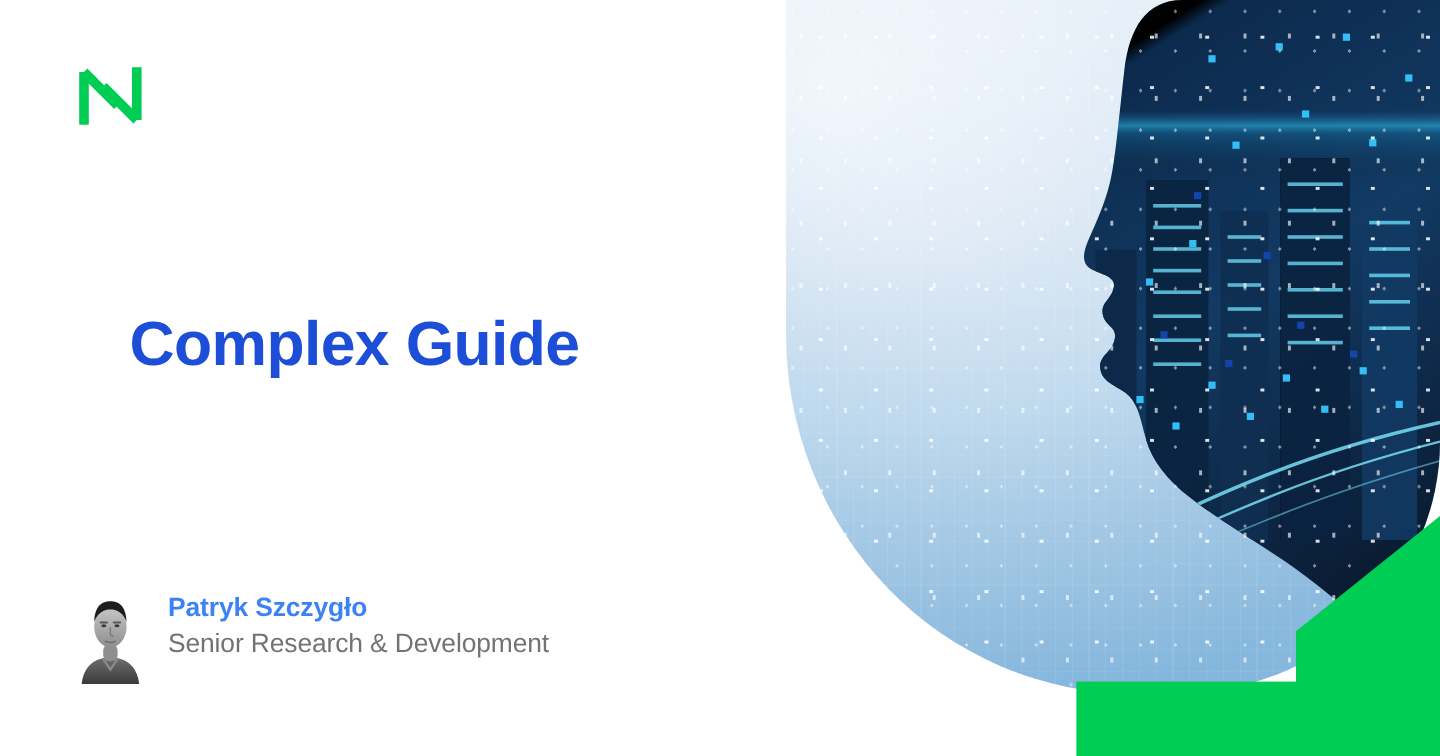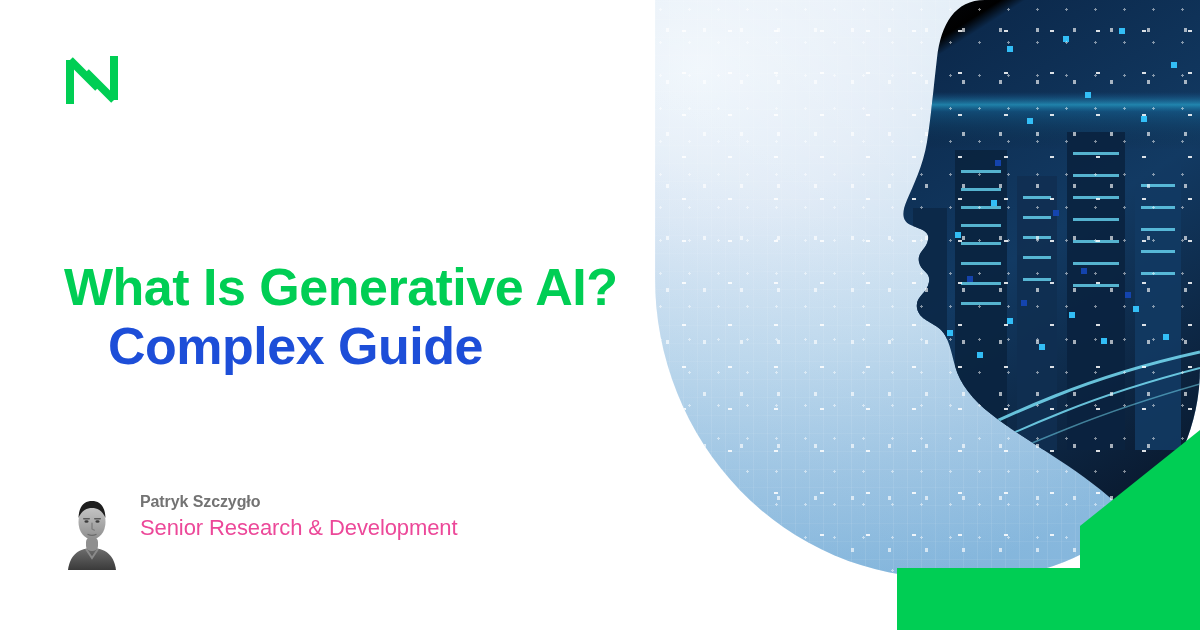--- a/index.html
+++ b/index.html
@@ -50,31 +50,31 @@
     width:56px; height:78px;
     flex:0 0 auto;
     position:relative;
     overflow:hidden;
     background:#ffffff;
   }
   .avatar svg { display:block; width:56px; height:78px; }
 
   .author-text { padding-top:0px; }
   .author-name {
-    font-size:16px;
+    font-size:22px;
     font-weight:700;
-    color:#737373;
+    color:#3b82f6;
     line-height:1.3;
     letter-spacing:-0.1px;
     white-space:nowrap;
   }
   .author-role {
     font-size:22px;
     font-weight:400;
-    color:#ec4899;
+    color:#737373;
     line-height:1.32;
     letter-spacing:-0.1px;
     white-space:nowrap;
   }
 
   
   .visual-wrap {
     position:absolute;
     left:655px; top:0;
     width:545px; height:578px;
@@ -148,21 +148,20 @@
       <g fill="none" stroke="#00CE54" stroke-width="8" stroke-linecap="butt">
         <path d="M6 50 V6"></path>
         <path d="M6 6 L34 34"></path>
         <path d="M50 2 V46"></path>
         <path d="M50 46 L22 18"></path>
       </g>
     </svg>
   </div>
 
   <div class="headline">
-    <div class="headline-line green">What Is Generative AI?</div>
     <div class="headline-line dark">Complex Guide</div>
   </div>
 
   <div class="author">
     <div class="avatar">
       <svg viewBox="0 0 56 78" xmlns="http://www.w3.org/2000/svg" aria-hidden="true">
         <defs>
           <linearGradient id="skin" x1="0" y1="0" x2="0" y2="1">
             <stop offset="0%" stop-color="#c9c9c9"></stop>
             <stop offset="55%" stop-color="#a9a9a9"></stop>

